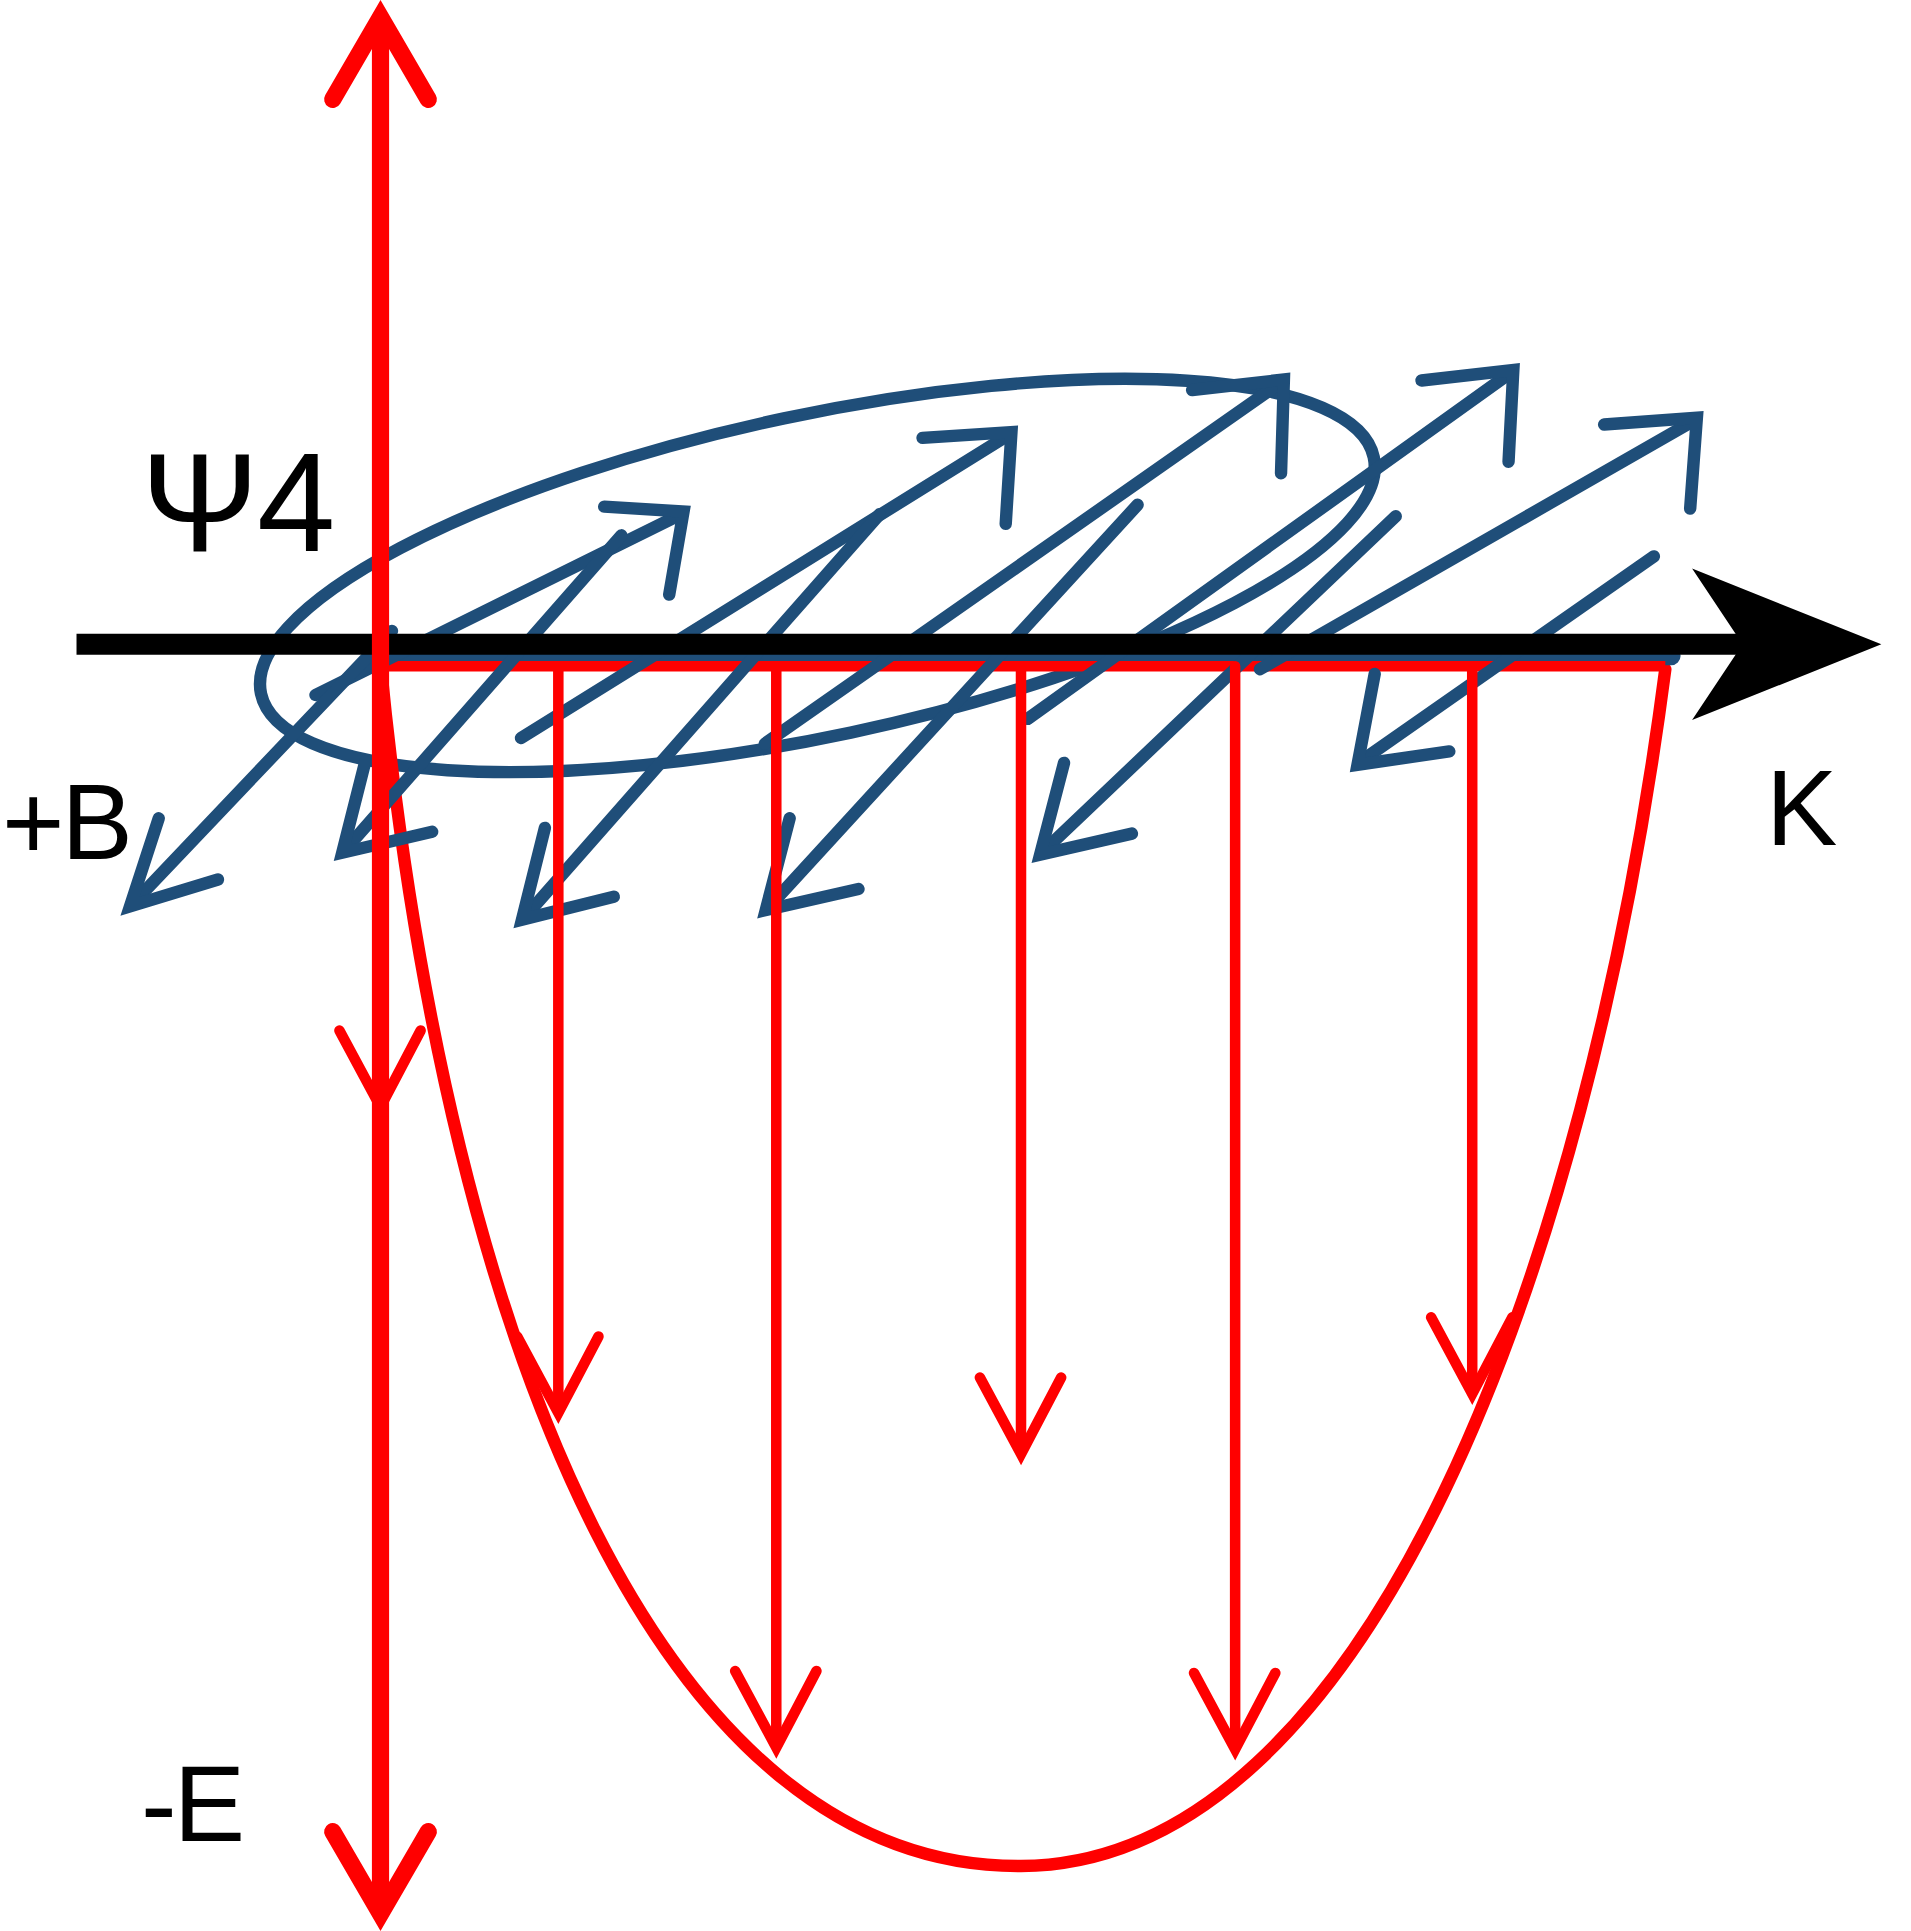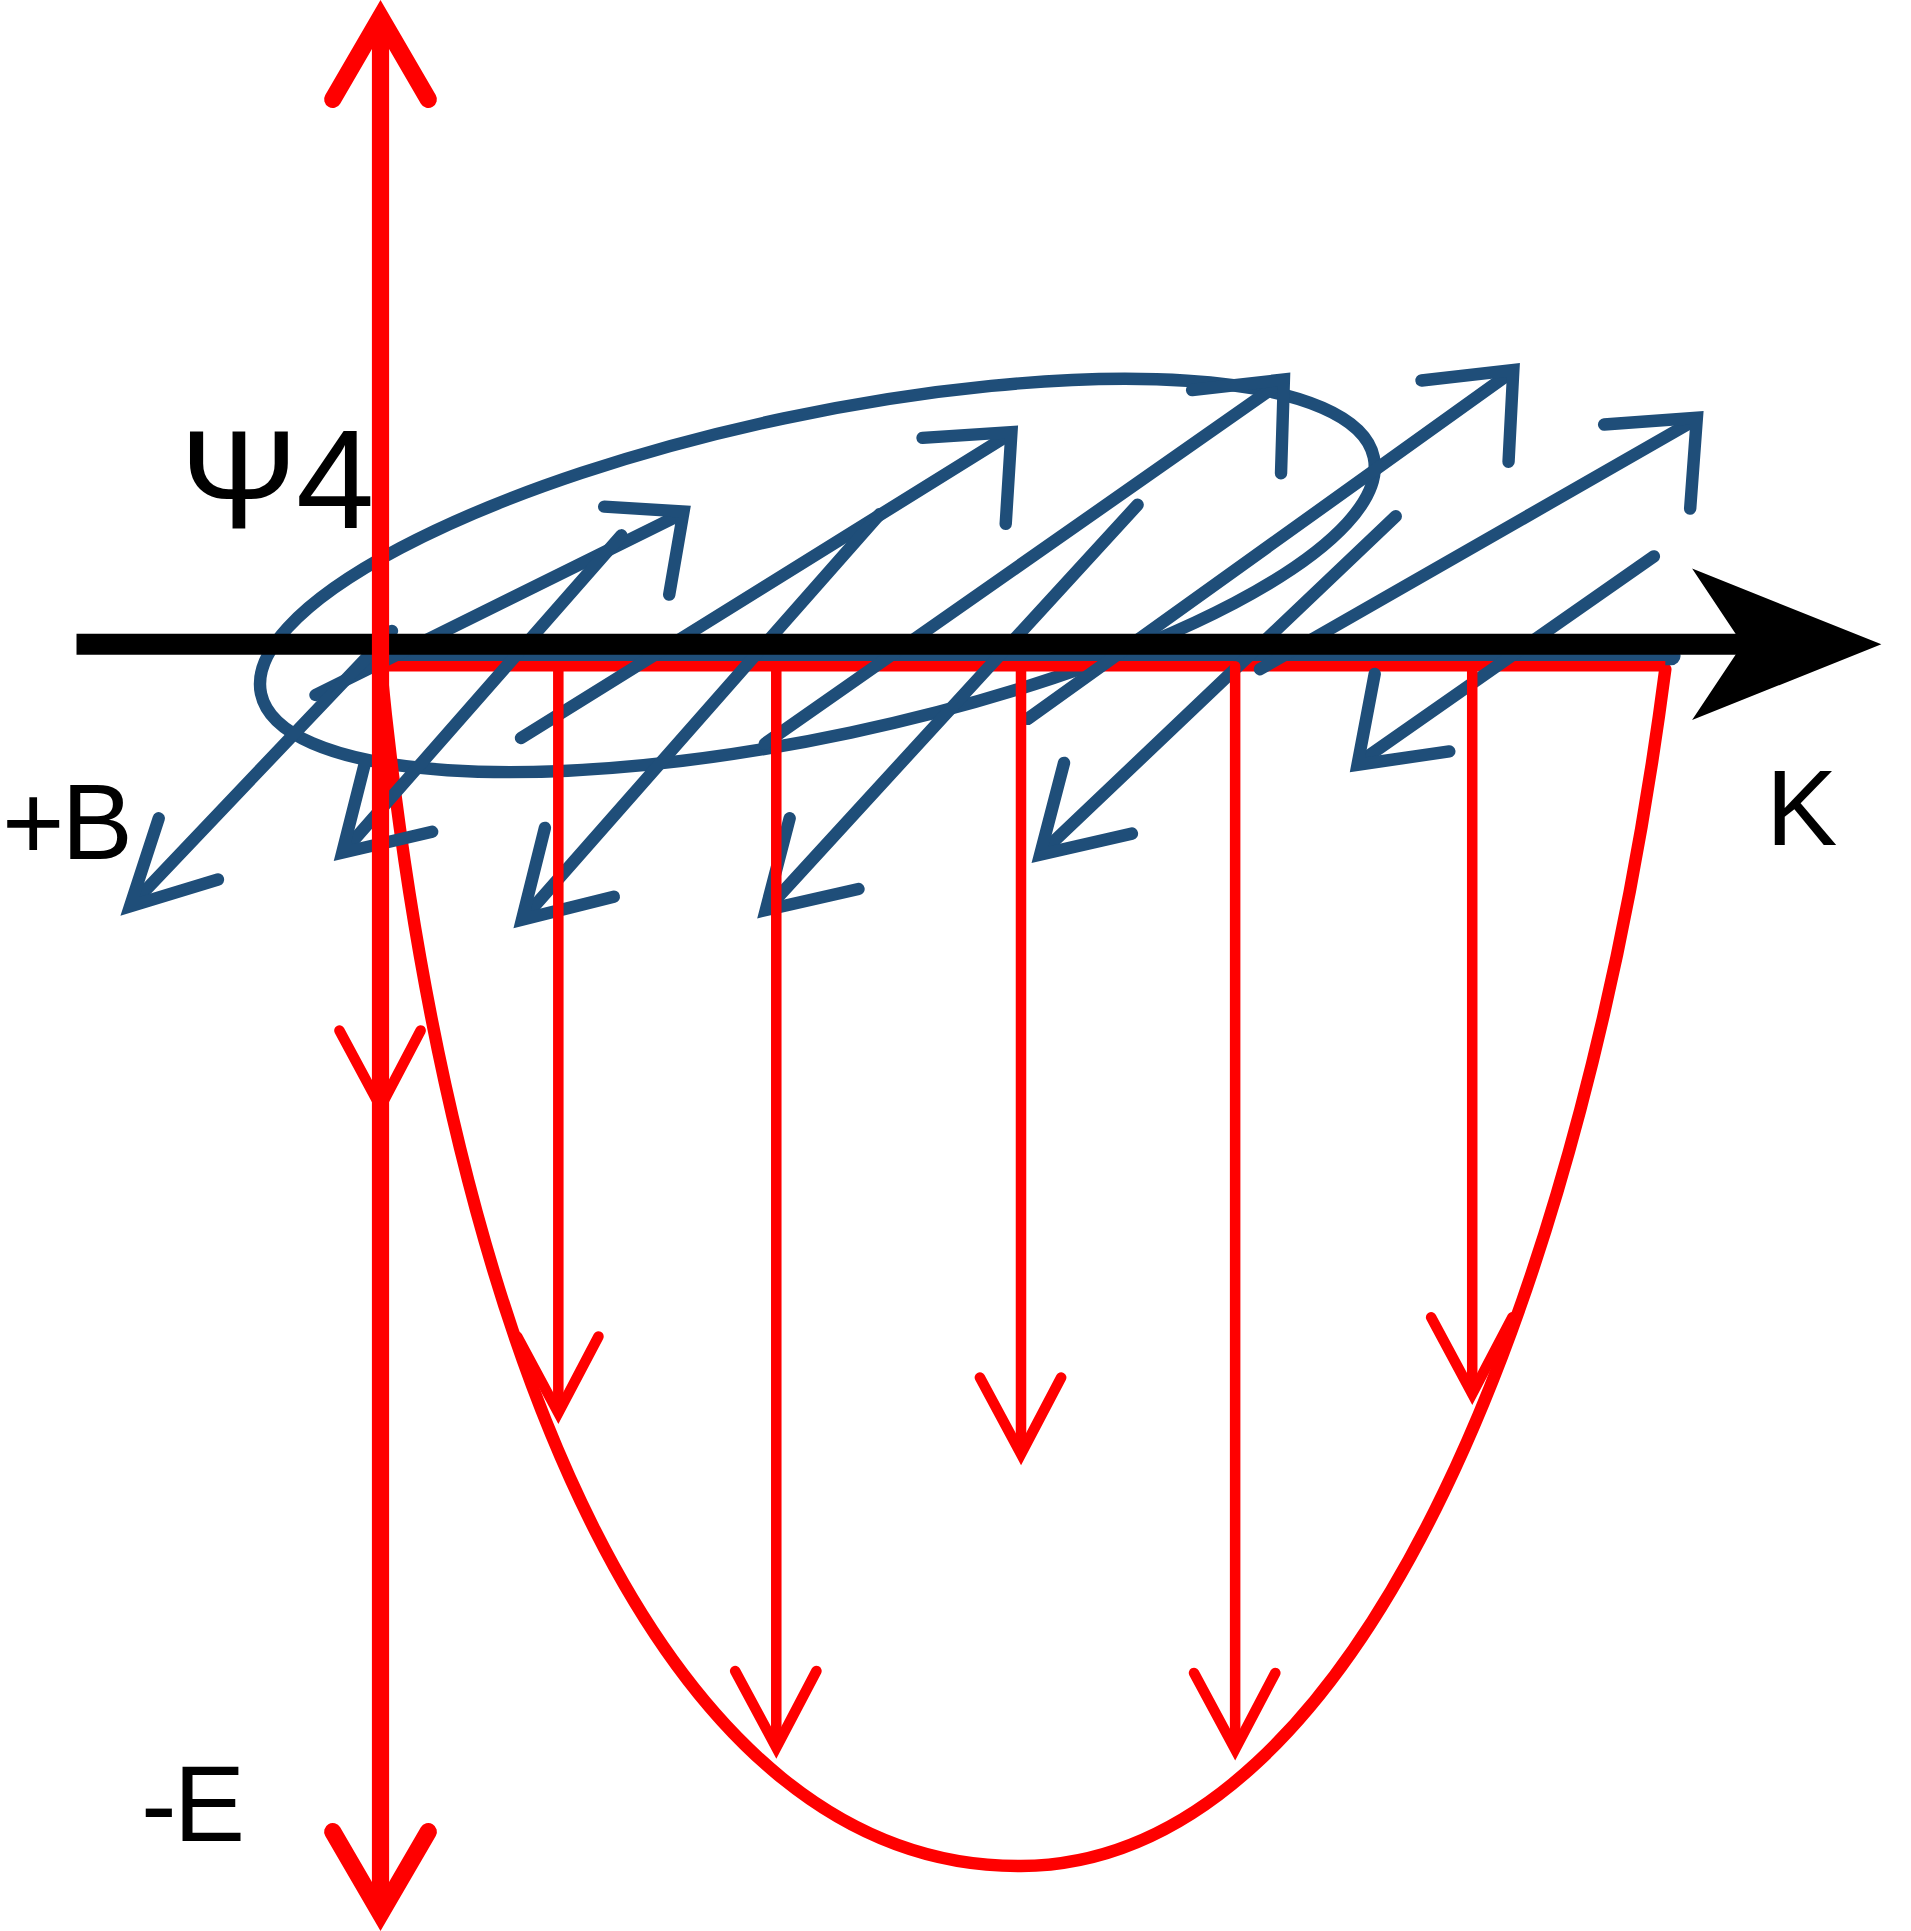--- a/index.html
+++ b/index.html
@@ -28,24 +28,23 @@
     position: absolute;
     color: #000000;
     font-family: "Liberation Sans", sans-serif;
     font-weight: 400;
     white-space: nowrap;
     line-height: 1;
     user-select: none;
   }
   #label-psi4 {
     left: 141px;
-    top: 409px;
+    top: 432px;
     font-size: 141px;
     letter-spacing: -1.9px;
-    margin-left: 39px;
   }
   #label-plusB {
     left: 1.9px;
     top: 769px;
     font-size: 107px;
     letter-spacing: -2.9px;
   }
   #label-minusE {
     left: 141px;
     top: 1751px;

